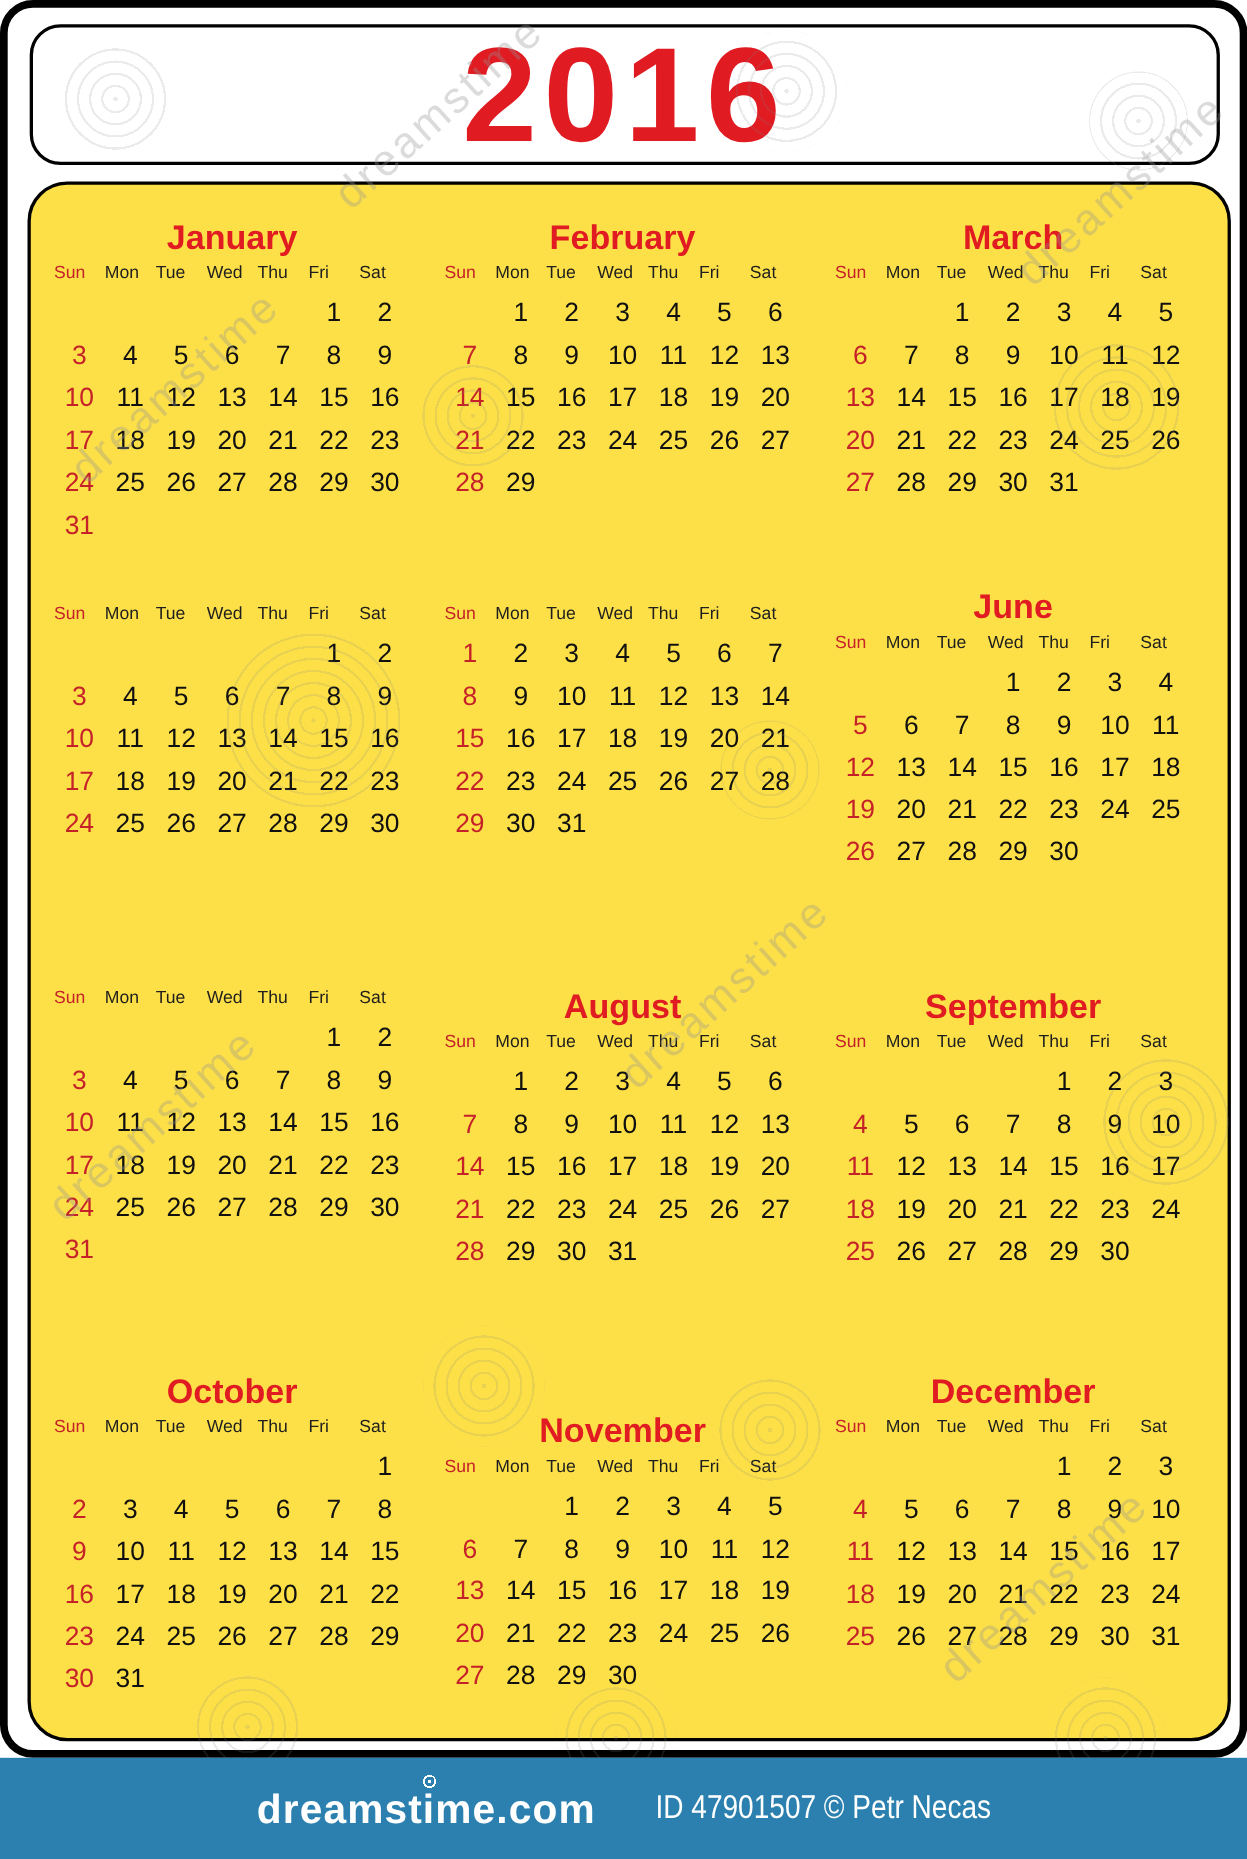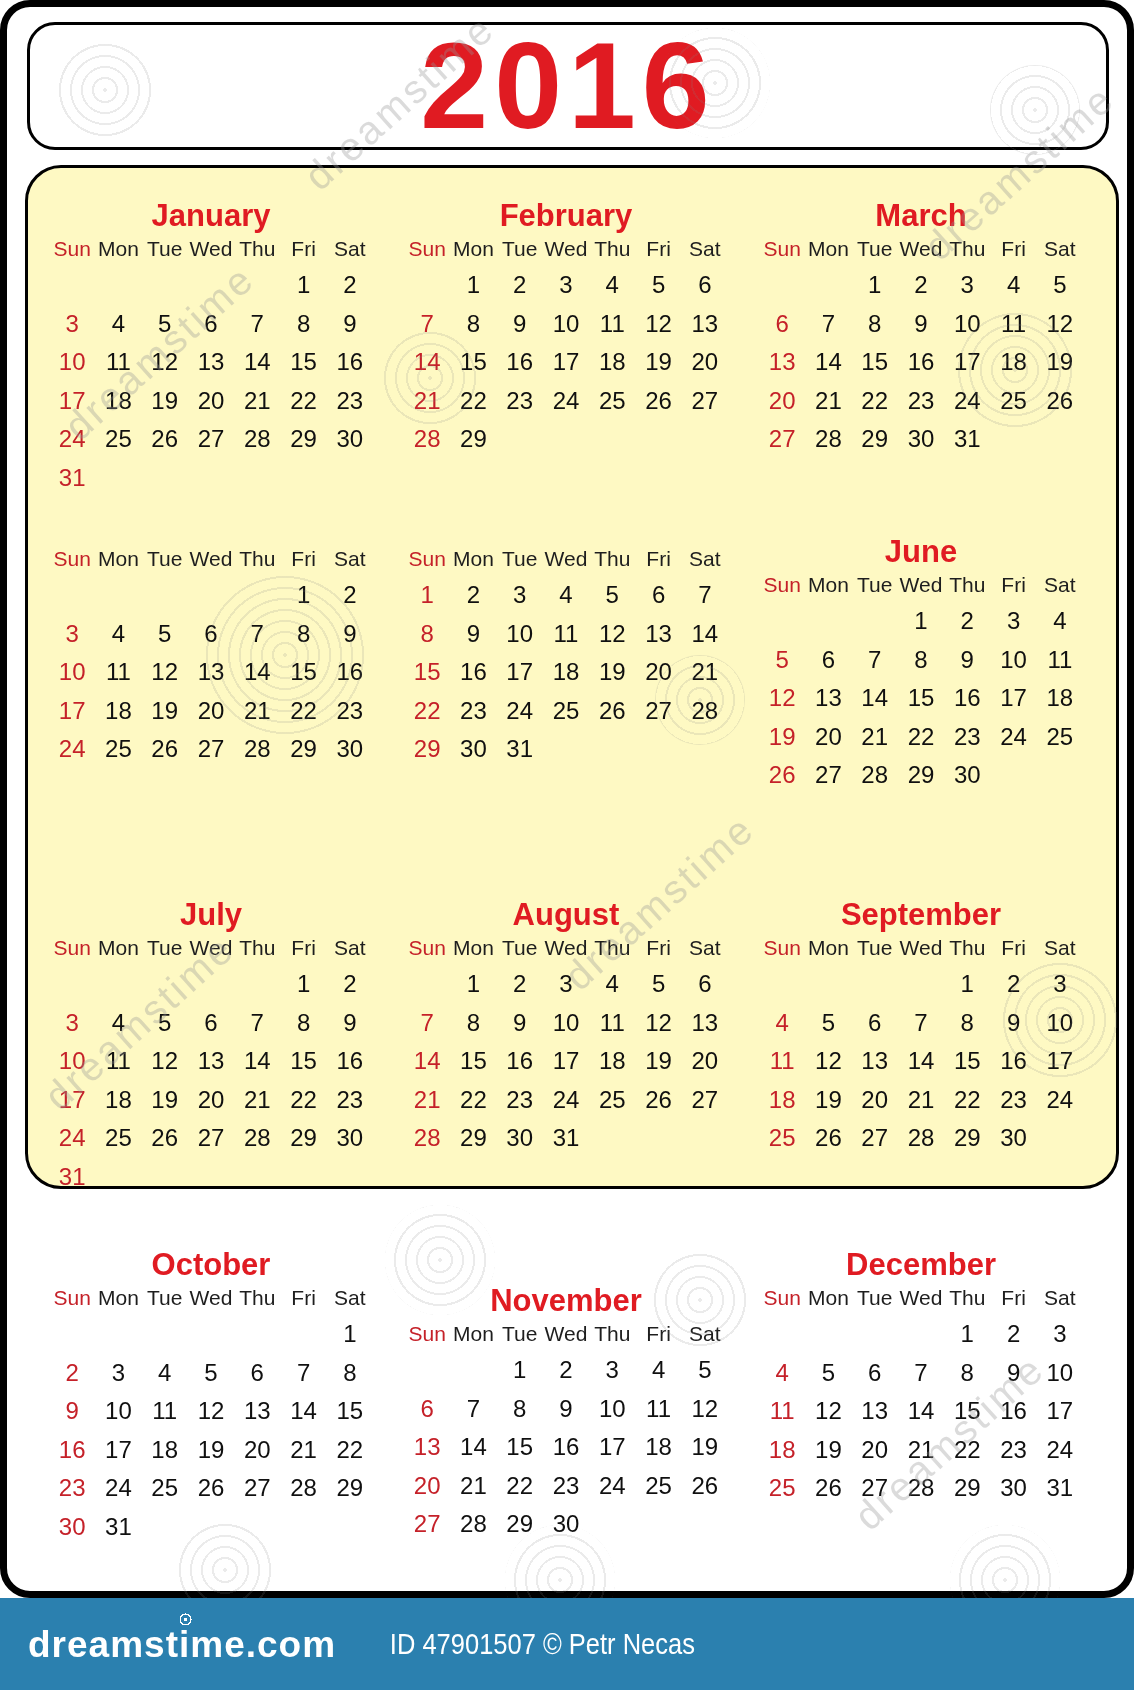--- a/index.html
+++ b/index.html
@@ -15,32 +15,32 @@
   .title-box{
     position:absolute;left:27px;top:22px;width:1082px;height:128px;
     border:3px solid #000;border-radius:28px;box-sizing:border-box;
     display:flex;align-items:center;justify-content:center;background:#fff;
   }
   .year{
     font-size:122px;font-weight:bold;letter-spacing:6px;
     color:var(--red-title);line-height:1;
   }
   .panel{
-    position:absolute;left:25px;top:165px;width:1094px;height:1024px;
-    border:3px solid #000;border-radius:36px;box-sizing:border-box;background:#fef9c3;
+    position:absolute;left:25px;top:165px;width:1094px;height:1418px;
+    border:3px solid #000;border-radius:36px;box-sizing:border-box;background:#fde047;
   }
   .month{position:absolute;width:324px}
   .month-title{
     height:40px;line-height:40px;text-align:center;
     font-size:31px;font-weight:bold;color:var(--red-title);
   }
   .dow-row{
     display:grid;grid-template-columns:repeat(7,1fr);
-    height:26px;line-height:26px;text-align:center;
-    font-size:21px;color:#1e1e1e;
+    height:26px;line-height:26px;
+    font-size:16px;color:#1e1e1e;
   }
   .weeks{margin-top:4px}
   .week-row{
     display:grid;grid-template-columns:repeat(7,1fr);
     height:38.6px;line-height:38.6px;text-align:center;
     font-size:24px;color:#101010;
   }
   .sun{color:var(--red-sun)}
   
   .watermarks{position:absolute;left:0;top:0;width:1134px;height:1598px;pointer-events:none;overflow:hidden}
@@ -49,21 +49,21 @@
     background:repeating-radial-gradient(circle at center, rgba(130,130,130,0.16) 0 2px, rgba(0,0,0,0) 2px 11px);
   }
   .wm-text{
     position:absolute;font-size:40px;letter-spacing:3px;
     color:rgba(150,150,150,0.34);transform:rotate(-42deg);transform-origin:center;
     white-space:nowrap;
   }
   .footer{
     position:absolute;left:0;top:1598px;width:1134px;height:92px;
     background:var(--blue);box-sizing:border-box;
-    display:flex;align-items:center;justify-content:flex-start;
+    display:flex;align-items:center;justify-content:center;
     padding:0 28px;color:#fff;
   }
   .brand{font-size:37px;font-weight:bold;letter-spacing:1px;position:relative;line-height:1}
   .brand-spiral{
     position:absolute;left:150px;top:-14px;width:15px;height:15px;border-radius:50%;
     background:repeating-radial-gradient(circle at center, #fff 0 1.5px, rgba(0,0,0,0) 1.5px 4.5px);
   }
   .credit{font-size:30px;transform:scaleX(0.85);transform-origin:right center;white-space:nowrap}
 </style>
 </head>
@@ -432,21 +432,20 @@
           <span class="cell">27</span>
           <span class="cell">28</span>
           <span class="cell">29</span>
           <span class="cell">30</span>
           <span class="cell"></span>
           <span class="cell"></span>
         </div>
       </div>
     </div>
     <div class="month" style="left: 21px; top: 727px;">
-      <div class="month-title">July</div>
       <div class="dow-row">
         <span class="dow sun">Sun</span>
         <span class="dow">Mon</span>
         <span class="dow">Tue</span>
         <span class="dow">Wed</span>
         <span class="dow">Thu</span>
         <span class="dow">Fri</span>
         <span class="dow">Sat</span>
       </div>
       <div class="weeks">

